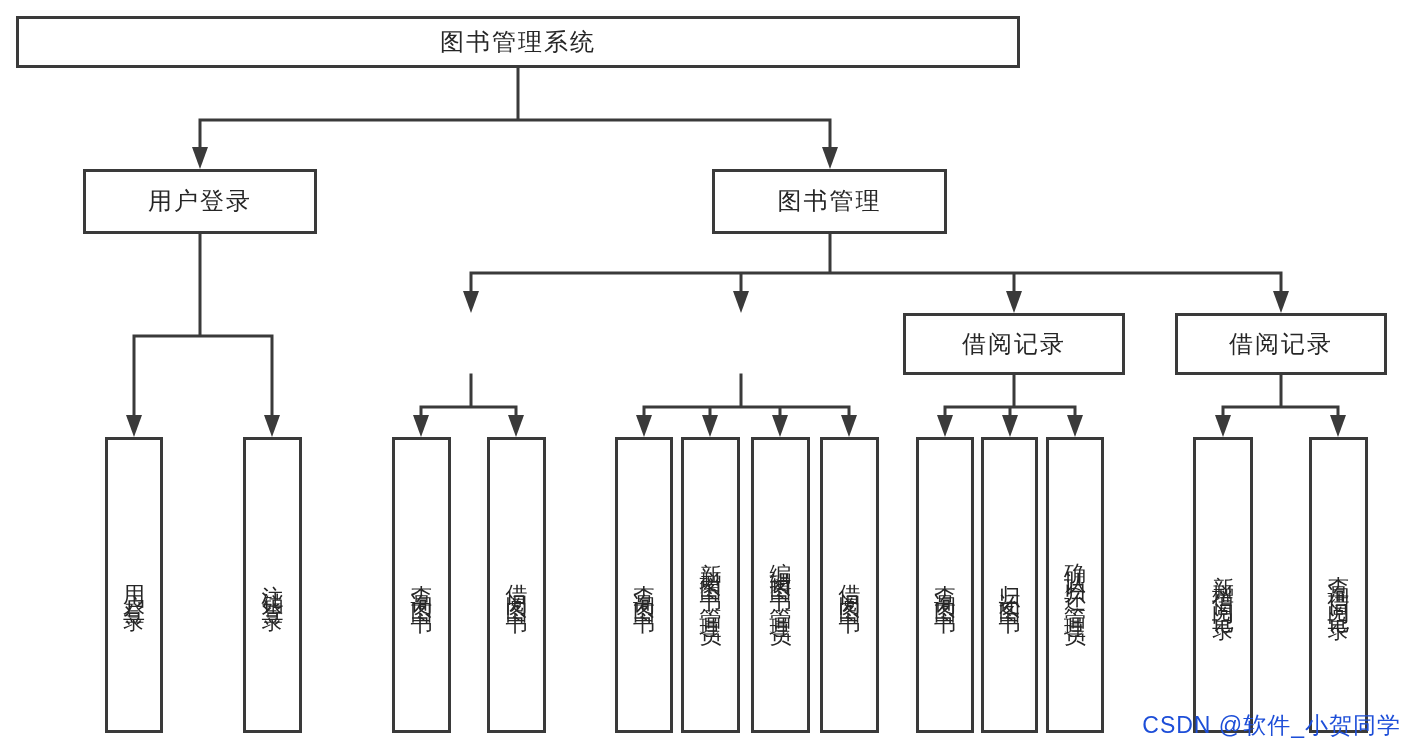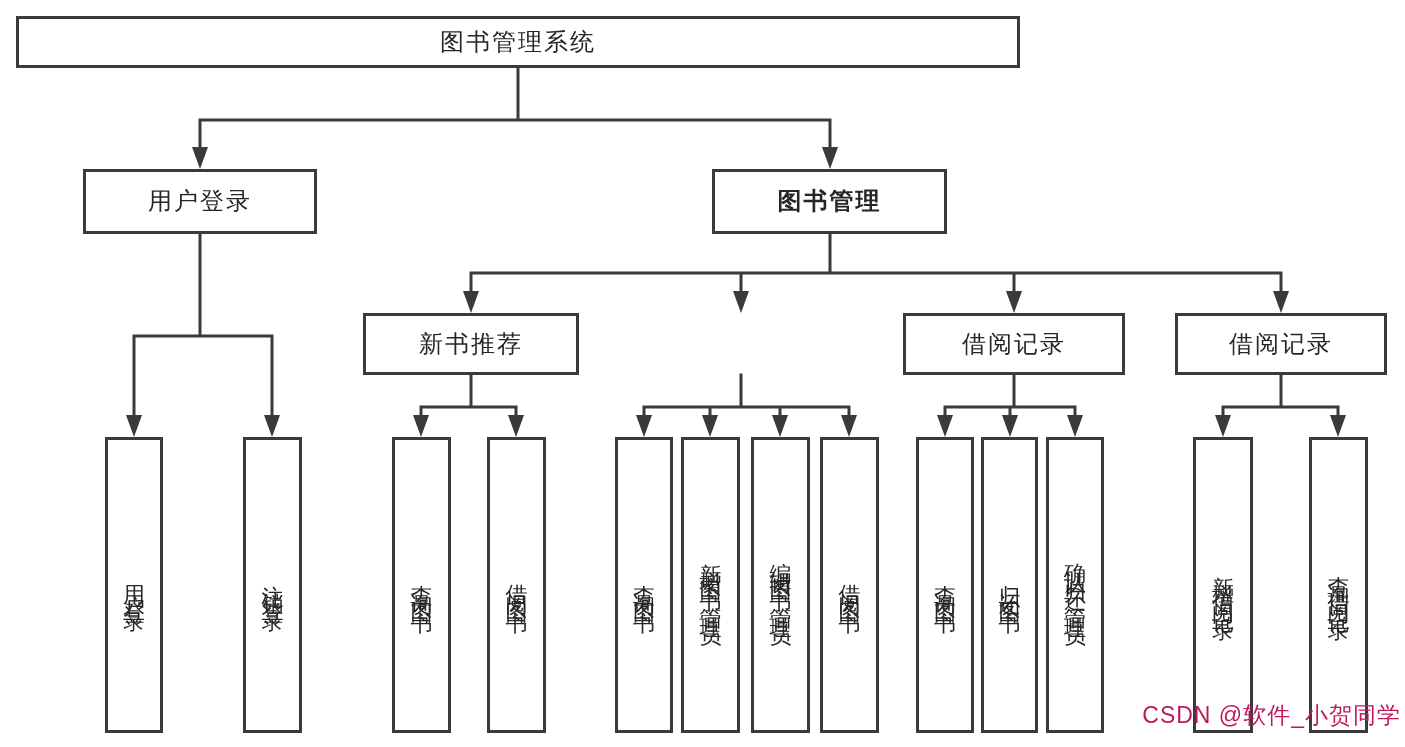--- a/index.html
+++ b/index.html
@@ -38,24 +38,24 @@
   .vbox {
     writing-mode: vertical-rl;
     text-orientation: mixed;
     font-size: 22px;
     letter-spacing: 9px;
     line-height: 1.1;
   }
   .watermark {
     position: absolute;
     right: 4px;
-    bottom: 16px;
+    bottom: 6px;
     font-size: 23px;
     letter-spacing: 1px;
-    color: #be185d;
+    color: #1d4ed8;
     z-index: 5;
     white-space: nowrap;
   }
 </style>
 </head>
 <body>
 
 <div class="stage">
 
   <svg class="connectors" viewBox="0 0 1405 747" xmlns="http://www.w3.org/2000/svg">
@@ -86,23 +86,22 @@
       <polygon points="1002,415 1018,415 1010,437"></polygon>
       <polygon points="1067,415 1083,415 1075,437"></polygon>
       <polygon points="1215,415 1231,415 1223,437"></polygon>
       <polygon points="1330,415 1346,415 1338,437"></polygon>
     </g>
   </svg>
 
   <div class="box hbox" style="left:16px; top:16px; width:1004px; height:52px;">图书管理系统</div>
 
   <div class="box hbox" style="left:83px; top:169px; width:234px; height:65px;">用户登录</div>
-  <div class="box hbox" style="left:712px; top:169px; width:235px; height:65px;font-weight:bold;">图书管理</div>
+  <div class="box hbox" style="left:712px; top:169px; width:235px; height:65px;">图书管理</div>
 
-  <div class="box hbox" style="left:363px; top:313px; width:216px; height:62px;">新书推荐</div>
   <div class="box hbox" style="left:903px; top:313px; width:222px; height:62px;">借阅记录</div>
   <div class="box hbox" style="left:1175px; top:313px; width:212px; height:62px;">借阅记录</div>
 
   <div class="box vbox" style="left:105px; top:437px; width:58px; height:296px;">用户登录</div>
   <div class="box vbox" style="left:243px; top:437px; width:59px; height:296px;">注销登录</div>
 
   <div class="box vbox" style="left:392px; top:437px; width:59px; height:296px;">查询图书</div>
   <div class="box vbox" style="left:487px; top:437px; width:59px; height:296px;">借阅图书</div>
 
   <div class="box vbox" style="left:615px; top:437px; width:58px; height:296px;">查询图书</div>

